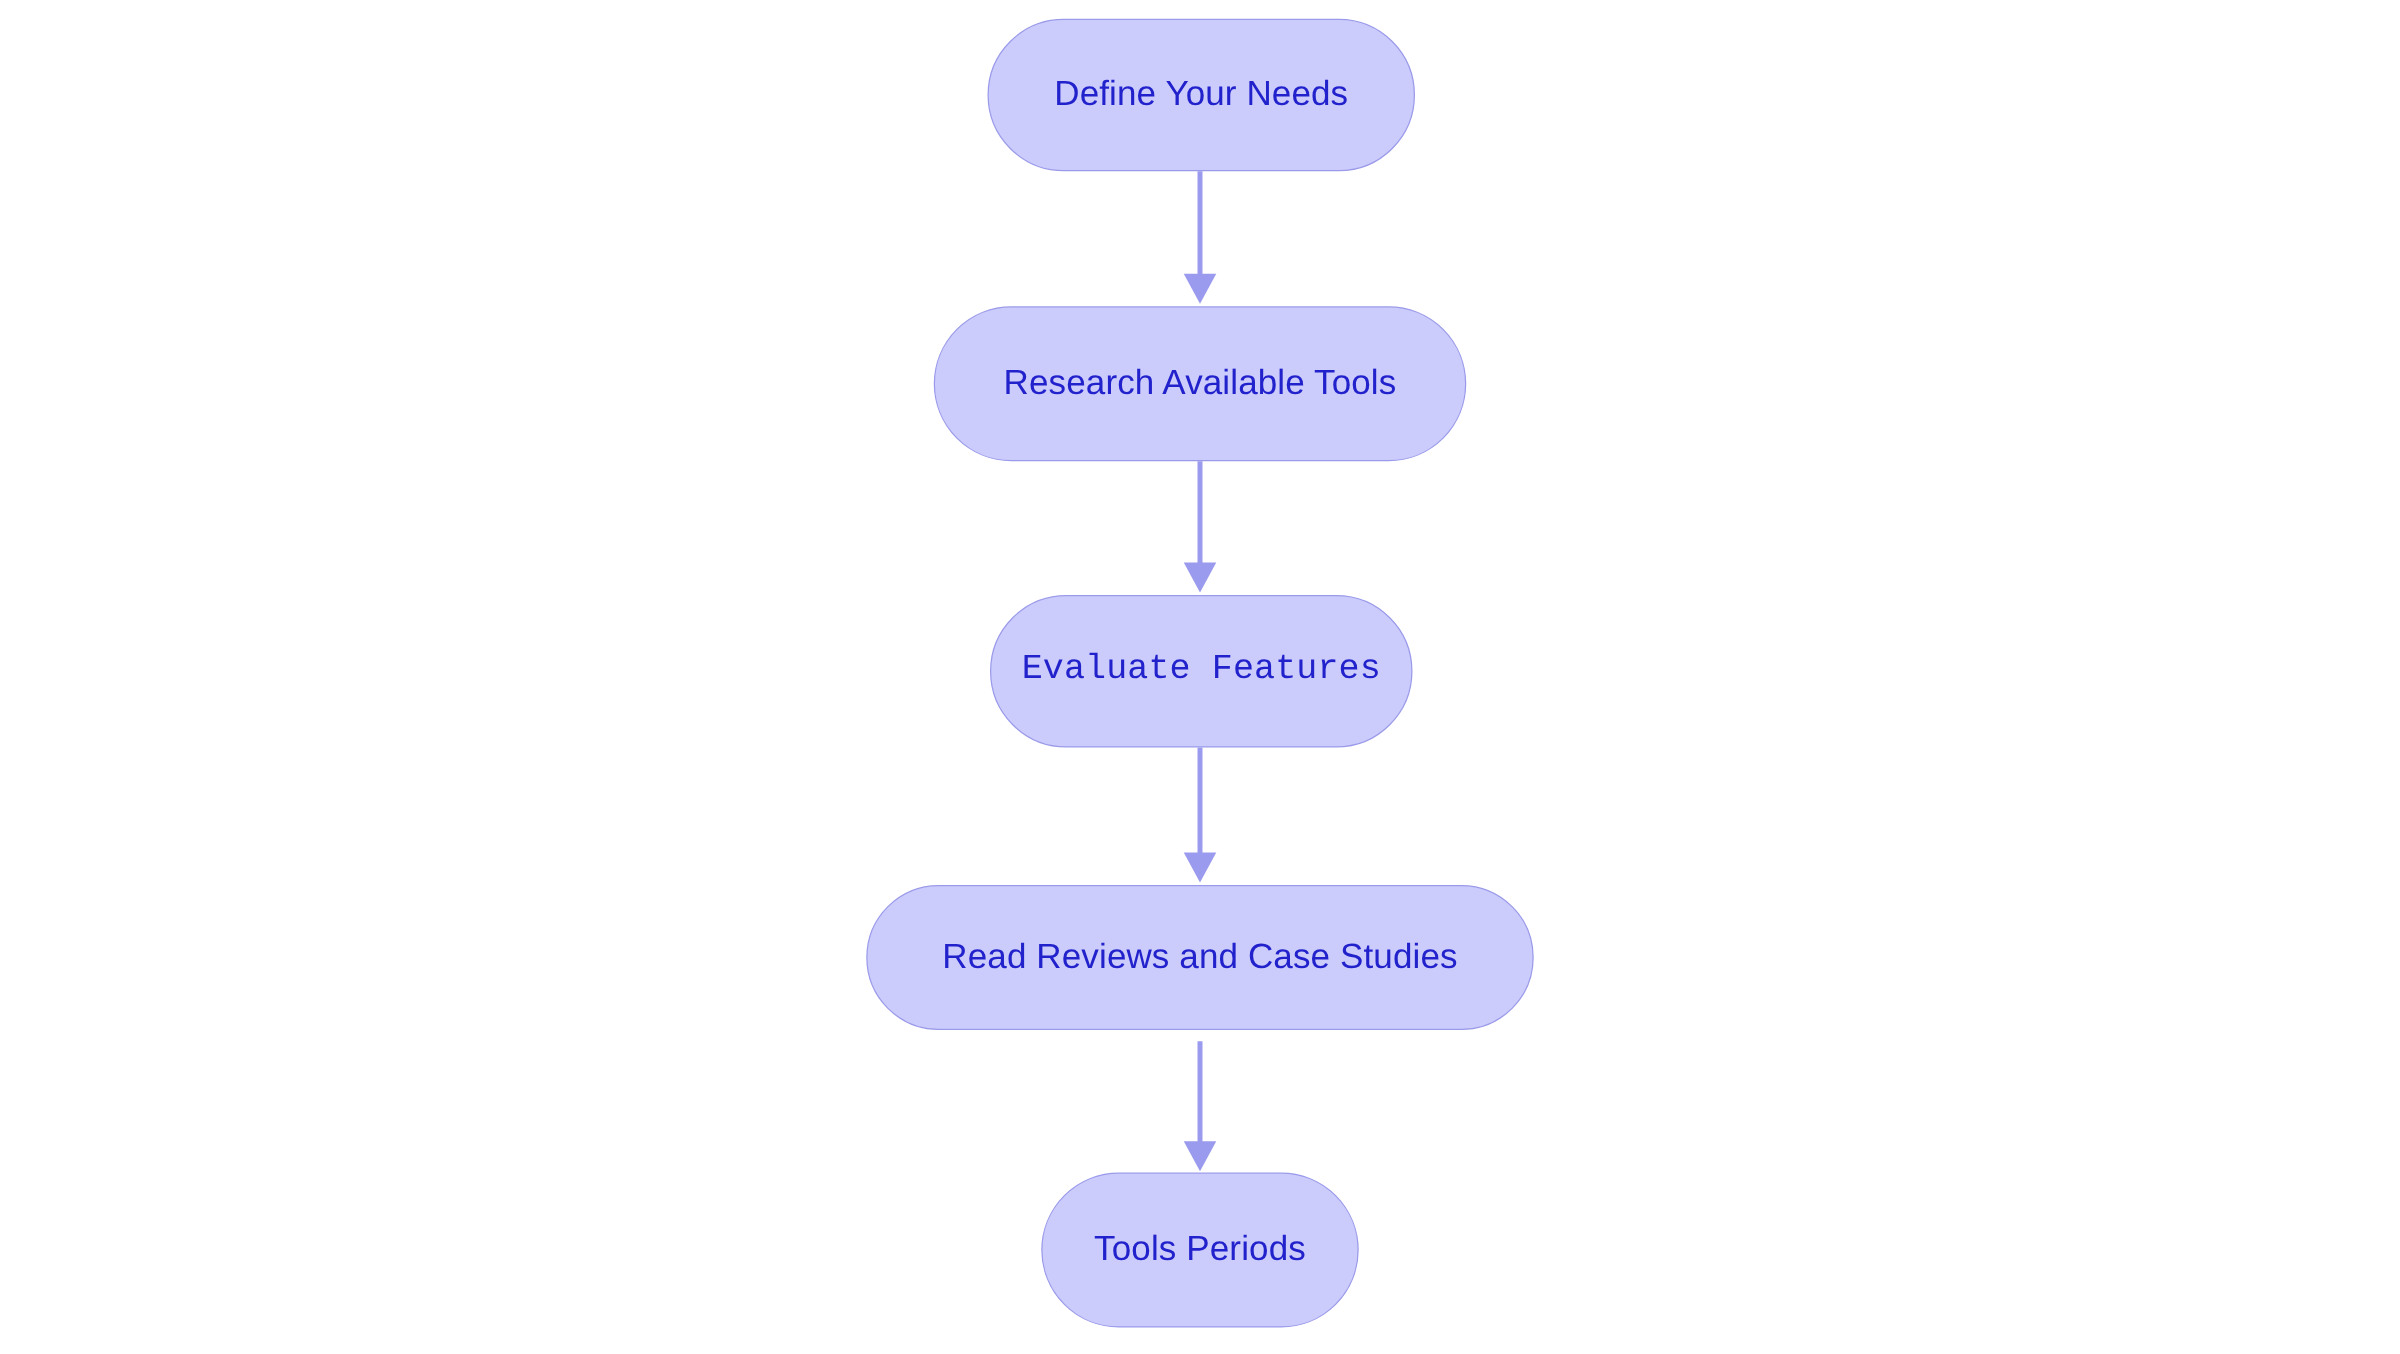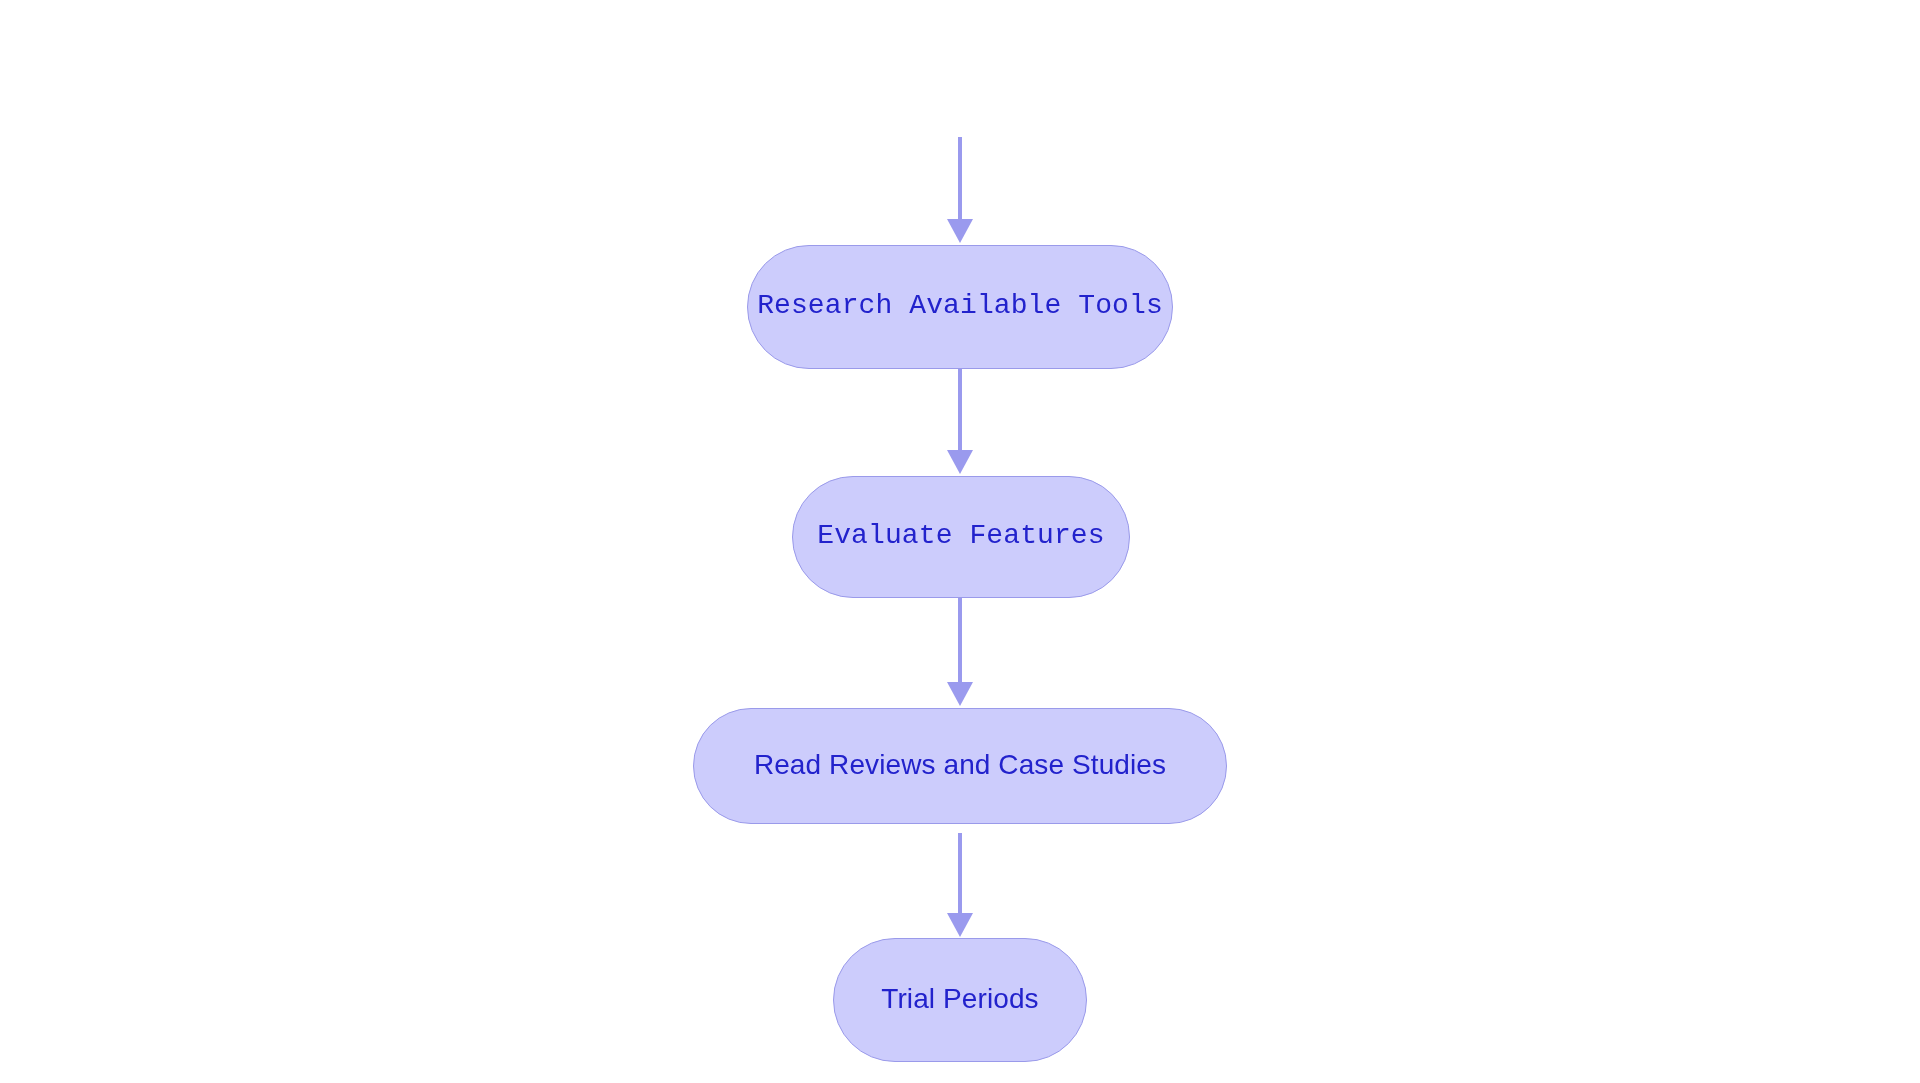--- a/index.html
+++ b/index.html
@@ -41,21 +41,21 @@
     -webkit-font-smoothing: antialiased;
   }
 
   .flow-node .node-label {
     display: block;
     padding-bottom: 2px;
   }
 
   
   #node-0 { left: 790px;  top: 15px;   width: 342px; height: 122px; }
-  #node-1 { left: 747px;  top: 245px;  width: 426px; height: 124px; font-family: Liberation Mono, monospace; }
+  #node-1 { left: 747px;  top: 245px;  width: 426px; height: 124px; }
   #node-2 { left: 792px;  top: 476px;  width: 338px; height: 122px; font-family: Liberation Mono, monospace; }
   #node-3 { left: 693px;  top: 708px;  width: 534px; height: 116px; align-items: center; }
   #node-4 { left: 833px;  top: 938px;  width: 254px; height: 124px; }
 
   
   .flow-connector {
     position: absolute;
     left: 0;
     top: 0;
     width: 1920px;
@@ -92,30 +92,33 @@
       <line class="conn-line" x1="960" y1="598" x2="960" y2="684"></line>
       <polygon class="conn-head" points="947,682 973,682 960,706"></polygon>
     </g>
 
     <g>
       <line class="conn-line" x1="960" y1="833" x2="960" y2="915"></line>
       <polygon class="conn-head" points="947,913 973,913 960,937"></polygon>
     </g>
   </svg>
 
+  <div class="flow-node" id="node-0">
+    <span class="node-label">Define Your Needs</span>
+  </div>
 
   <div class="flow-node" id="node-1">
     <span class="node-label">Research Available Tools</span>
   </div>
 
   <div class="flow-node" id="node-2">
     <span class="node-label">Evaluate Features</span>
   </div>
 
   <div class="flow-node" id="node-3">
     <span class="node-label">Read Reviews and Case Studies</span>
   </div>
 
   <div class="flow-node" id="node-4">
-    <span class="node-label">Trial Periods</span>
+    <span class="node-label">Tools Periods</span>
   </div>
 
 </div>
 
 </body></html>

